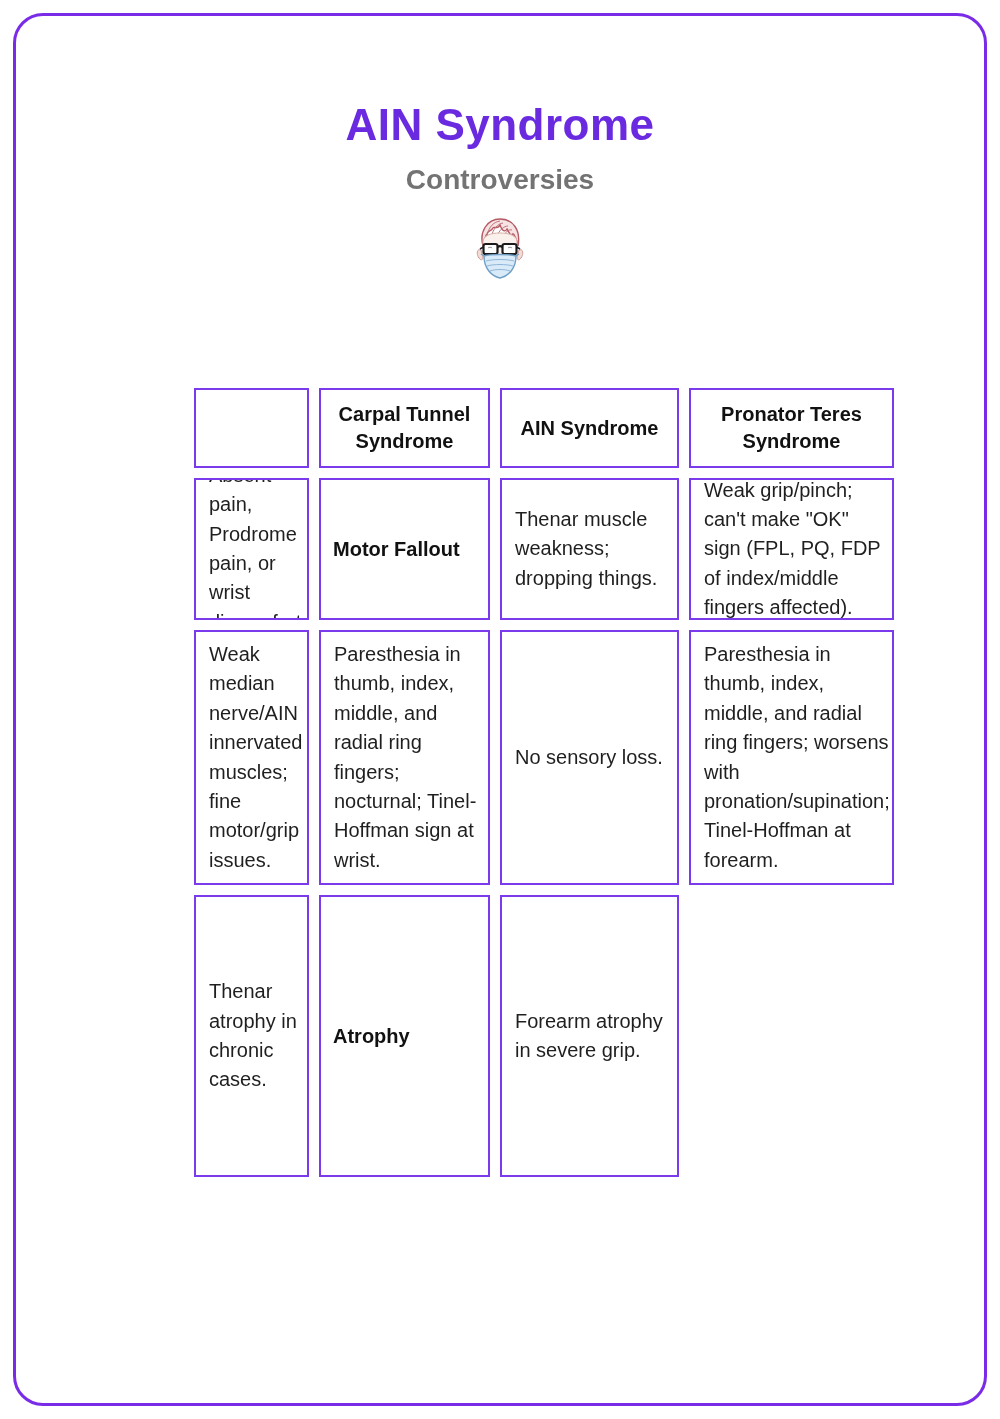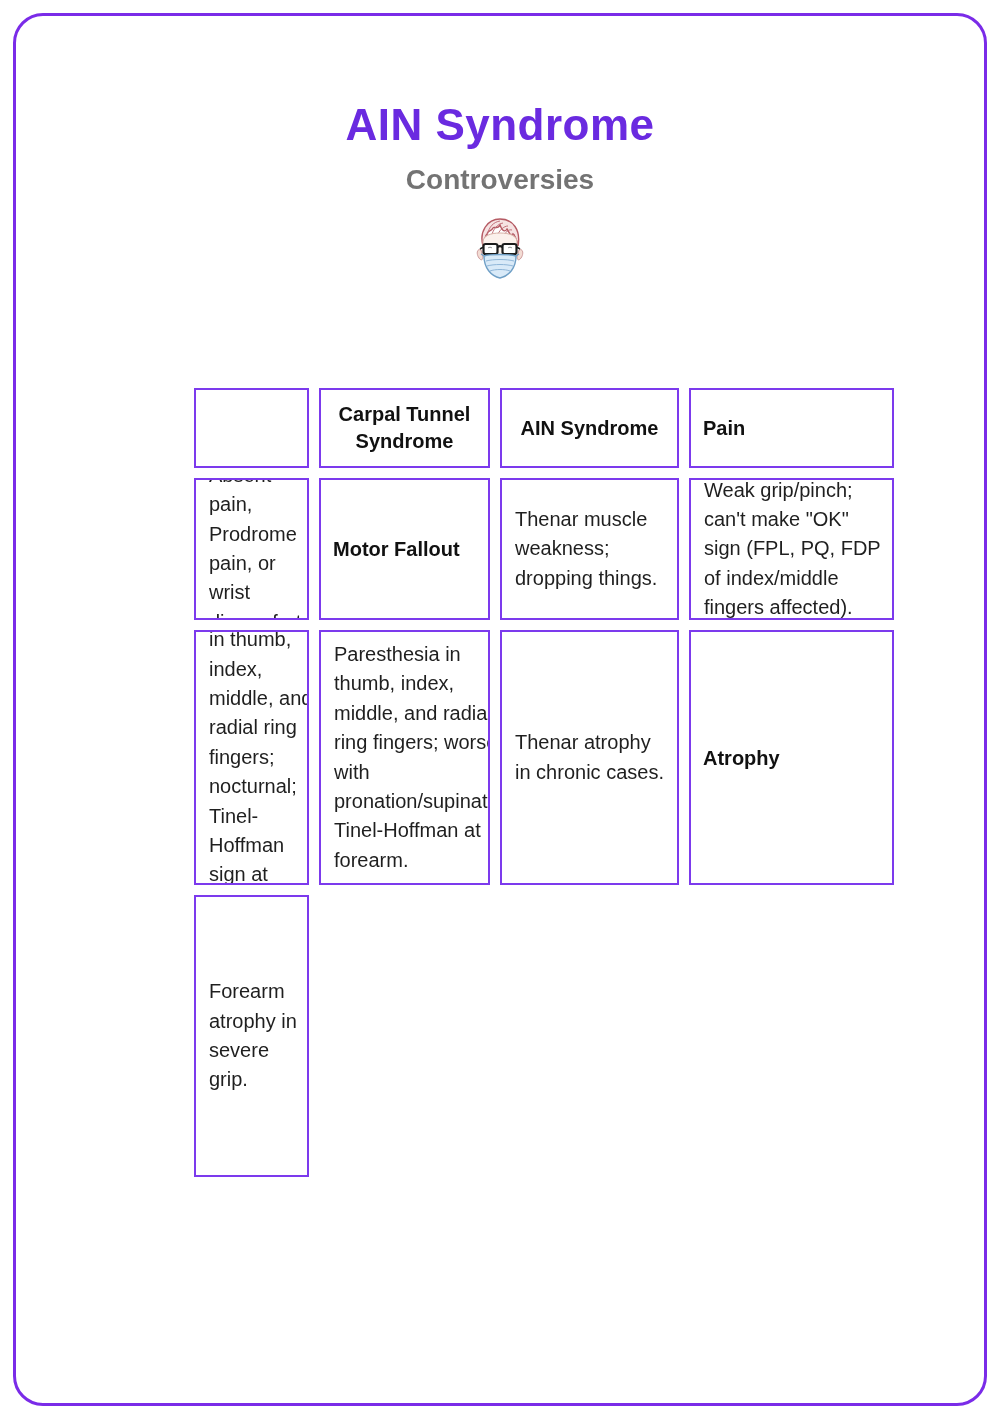--- a/index.html
+++ b/index.html
@@ -118,27 +118,29 @@
       <path d="M11 40 L8 38 M43 40 L46 38" stroke="#6f9fc6" stroke-width="1.2"></path>
     </svg>
   </span>
 </div>
 
 <div class="comparison-table">
 
   <div class="cell header-cell"></div>
   <div class="cell header-cell">Carpal Tunnel Syndrome</div>
   <div class="cell header-cell">AIN Syndrome</div>
+  <div class="cell header-cell">Pronator Teres Syndrome</div>
 
-  <div class="cell label-cell">Pain</div>
   <div class="cell body-cell">Absent pain, Prodrome pain, or wrist discomfort</div>
 
   <div class="cell label-cell">Motor Fallout</div>
   <div class="cell body-cell">Thenar muscle weakness; dropping things.</div>
   <div class="cell body-cell">Weak grip/pinch; can't make "OK" sign (FPL, PQ, FDP of index/middle fingers affected).</div>
+  <div class="cell body-cell">Weak median nerve/AIN innervated muscles; fine motor/grip issues.</div>
 
   <div class="cell body-cell">Paresthesia in thumb, index, middle, and radial ring fingers; nocturnal; Tinel-Hoffman sign at wrist.</div>
+  <div class="cell body-cell">No sensory loss.</div>
   <div class="cell body-cell">Paresthesia in thumb, index, middle, and radial ring fingers; worsens with pronation/supination; Tinel-Hoffman at forearm.</div>
 
   <div class="cell body-cell">Thenar atrophy in chronic cases.</div>
   <div class="cell label-cell">Atrophy</div>
   <div class="cell body-cell">Forearm atrophy in severe grip.</div>
 </div>
 
 </body></html>

